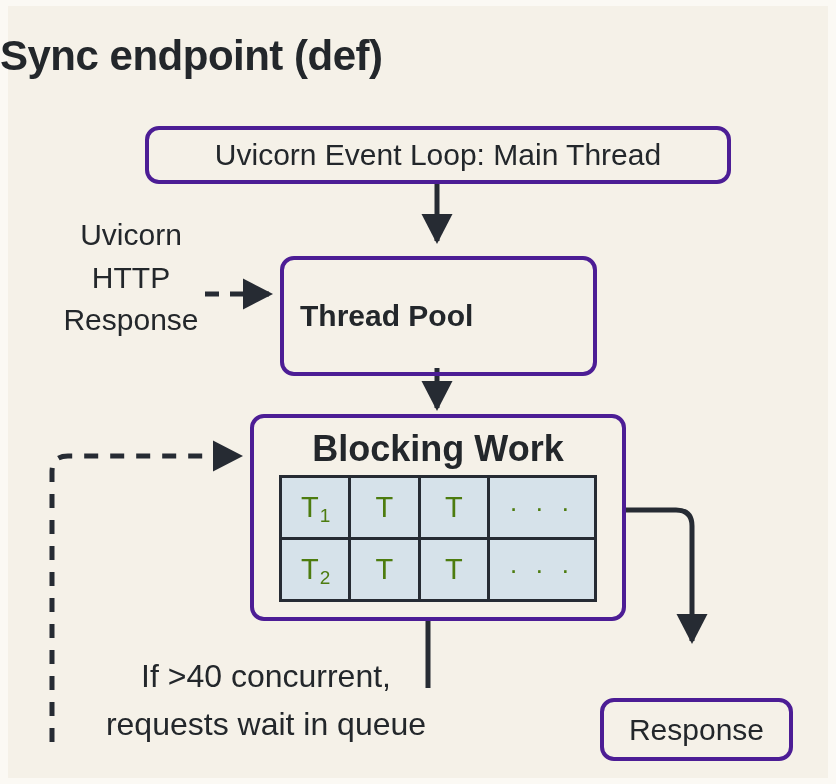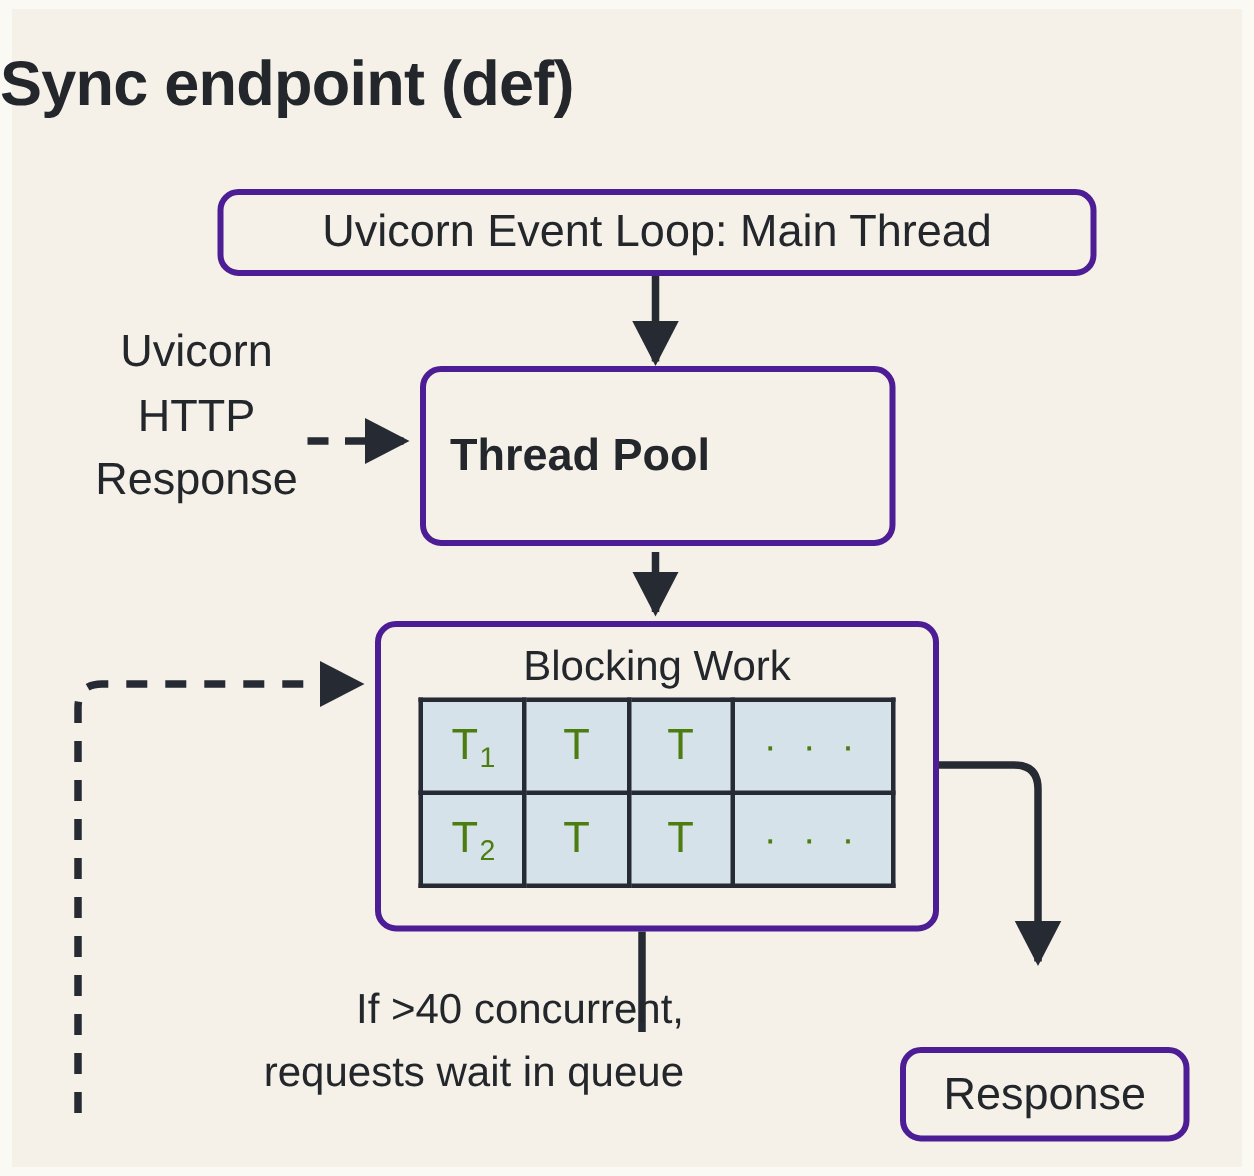--- a/index.html
+++ b/index.html
@@ -62,21 +62,21 @@
     left: 145px;
     top: 126px;
     width: 586px;
     height: 58px;
     font-size: 30px;
     font-weight: 500;
   }
 
   #node-threadpool {
     left: 280px;
-    top: 244px;
+    top: 256px;
     width: 317px;
     height: 120px;
     flex-direction: row;
     font-size: 30px;
     font-weight: bold;
     line-height: 1.28;
     padding-left: 16px;
     padding-right: 14px;
   }
   #node-threadpool .tp-line {
@@ -88,22 +88,22 @@
   #node-blocking {
     left: 250px;
     top: 414px;
     width: 376px;
     height: 207px;
     flex-direction: column;
     justify-content: flex-start;
     padding-top: 8px;
   }
   #blocking-title {
-    font-size: 28px;
-    font-weight: normal;
+    font-size: 36px;
+    font-weight: bold;
     line-height: 1.25;
     margin-bottom: 4px;
   }
 
   #thread-grid {
     box-sizing: border-box;
     width: 318px;
     border: 3px solid #262b33;
     border-collapse: collapse;
     background: #d6e2ea;
@@ -152,22 +152,22 @@
     font-size: 30px;
     line-height: 1.42;
     color: #23272b;
   }
 
   #label-queue {
     position: absolute;
     left: 76px;
     top: 652px;
     width: 380px;
-    text-align: right;
-    font-size: 28px;
+    text-align: center;
+    font-size: 32px;
     font-weight: 500;
     line-height: 1.5;
     color: #23272b;
   }
 </style>
 </head>
 <body>
 
 <div id="canvas">
   <div id="plate"></div>

